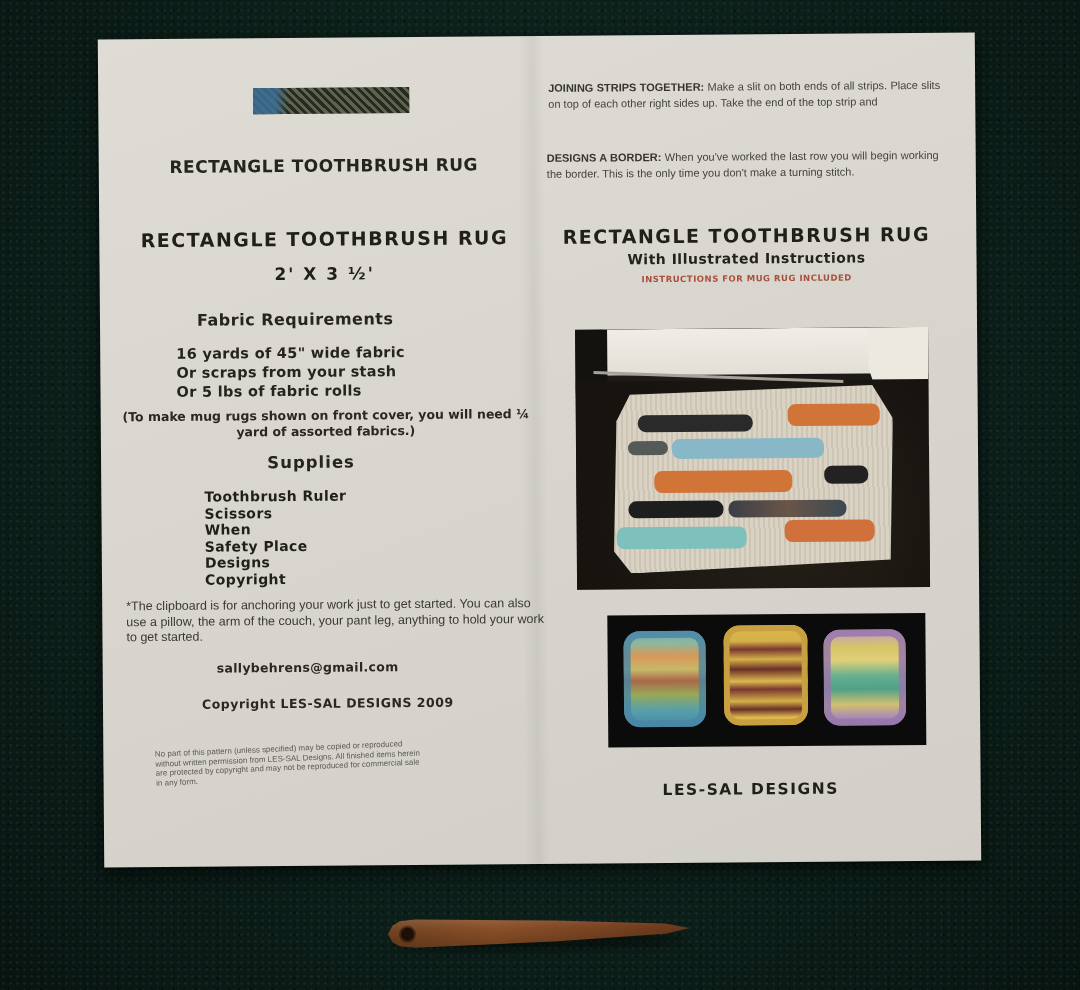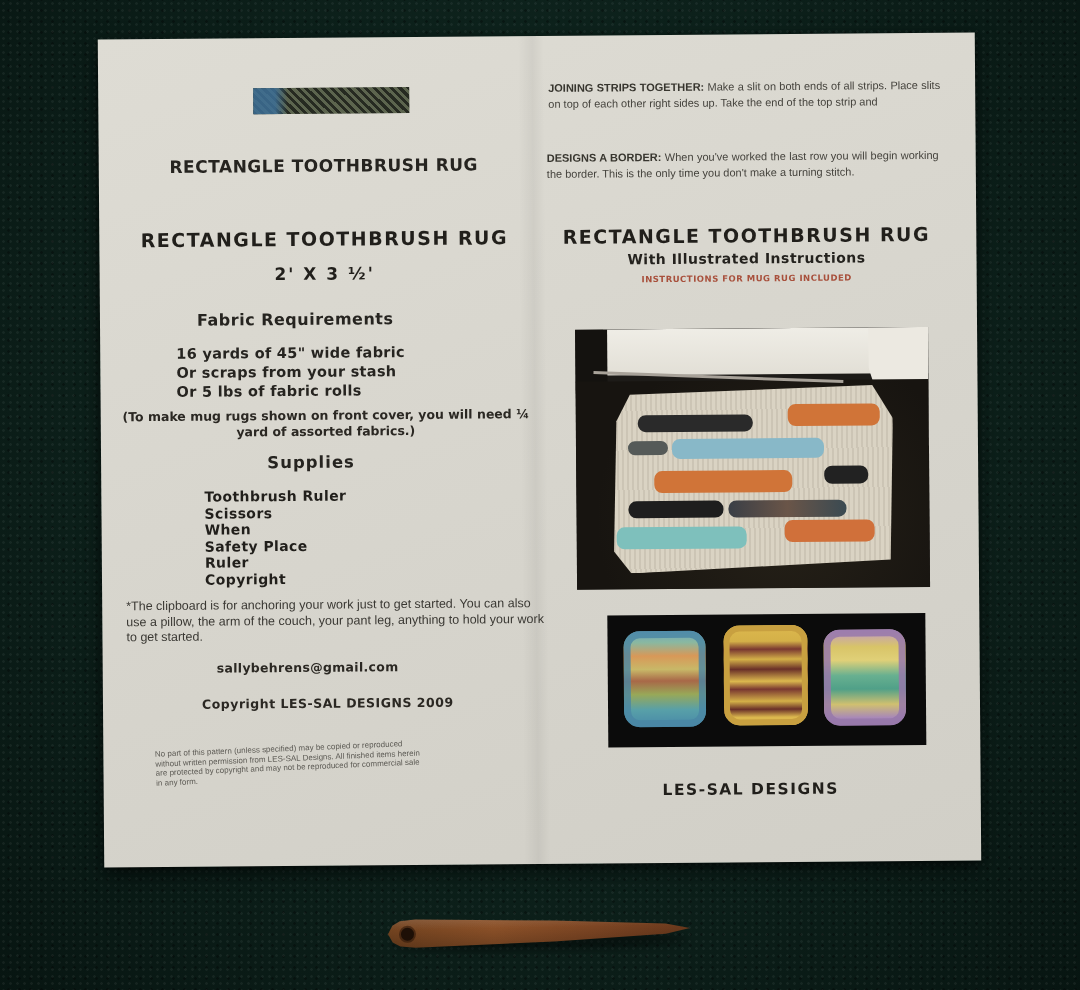--- a/index.html
+++ b/index.html
@@ -123,21 +123,21 @@
     <div>Or scraps from your stash</div>
     <div>Or 5 lbs of fabric rolls</div>
   </div>
   <div class="abs heavy mug-note">(To make mug rugs shown on front cover, you will need ¼ yard of assorted fabrics.)</div>
   <div class="abs heavy supplies-head">Supplies</div>
   <div class="abs heavy supplies-list">
     <div>Toothbrush Ruler</div>
     <div>Scissors</div>
     <div>When</div>
     <div>Safety Place</div>
-    <div>Ruler</div>
+    <div>Designs</div>
     <div>Copyright</div>
   </div>
   <div class="abs typed clip-note">*The clipboard is for anchoring your work just to get started.  You can also use a pillow, the arm of the couch, your pant leg, anything to hold your work to get started.</div>
   <div class="abs heavy email-line">sallybehrens@gmail.com</div>
   <div class="abs heavy copyright-line">Copyright LES-SAL DESIGNS 2009</div>
   <div class="abs typed fine-print">No part of this pattern (unless specified) may be copied or reproduced without written permission from LES-SAL Designs.  All finished items herein are protected by copyright and may not be reproduced for commercial sale in any form.</div>
 
   <div class="abs typed para joining">
     <b>JOINING STRIPS TOGETHER:</b>
     <span>Make a slit on both ends of all strips.  Place slits on top of each other right sides up.  Take the end of the top strip and</span>

